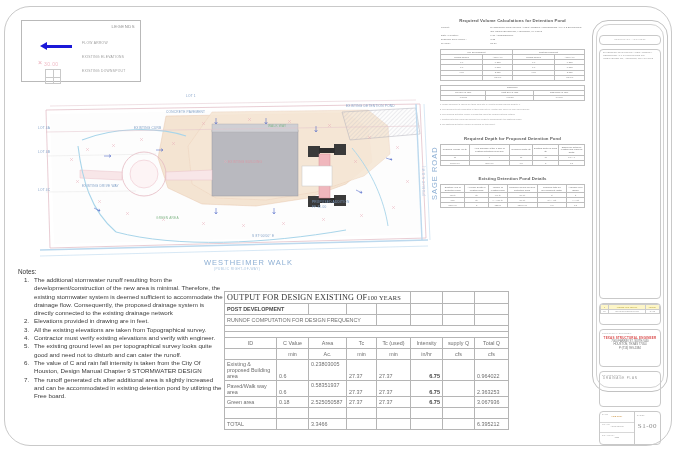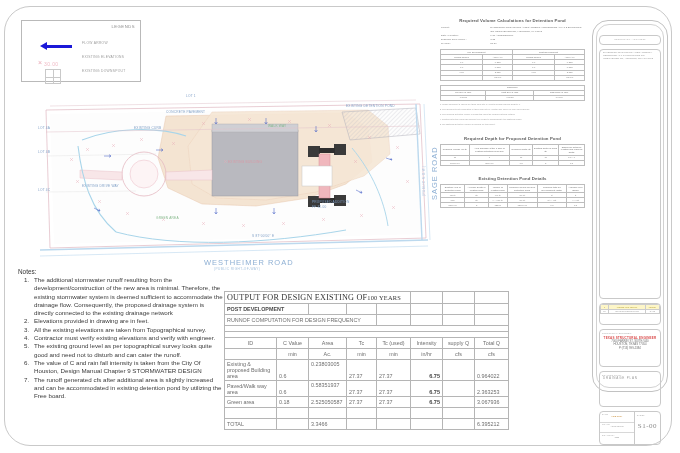--- a/index.html
+++ b/index.html
@@ -209,21 +209,21 @@
     <div class="sp-label" style="left:296px;top:112px;">PROPOSED ADDITION</div>
     <div class="sp-label" style="left:296px;top:117px;">FF 32.00</div>
     <div class="sp-label" style="left:150px;top:22px;">CONCRETE PAVEMENT</div>
     <div class="sp-label" style="left:118px;top:38px;">EXISTING CURB</div>
     <div class="sp-label" style="left:66px;top:96px;">EXISTING DRIVE WAY</div>
     <div class="sp-label green" style="left:140px;top:128px;">GREEN AREA</div>
     <div class="sp-label green" style="left:252px;top:36px;">WALK WAY</div>
     <div class="sp-label" style="left:236px;top:146px;">S 87°00'00" E</div>
   </div>
 
-  <div class="street street-main" style="left:204px;top:258px;">WESTHEIMER  ROAD</div>
+  <div class="street street-main" style="left:204px;top:258px;">WESTHEIMER  WALK</div>
   <div class="street street-sub" style="left:214px;top:267px;">(PUBLIC RIGHT-OF-WAY)</div>
   <div class="street street-main street-vert" style="left:430px;top:200px;">SAGE  ROAD</div>
   <div class="street street-sub street-vert" style="left:422px;top:196px;">(PUBLIC R.O.W.)</div>
 
   <div class="notes">
     <div class="notes-head">Notes:</div>
     <div class="note-item">
         <div class="note-num">1.</div>
         <div class="note-txt">The additional stormwater runoff resulting from the development/construction of the new area is minimal. Therefore, the existing stormwater system is deemed sufficient to accommodate the drainage flow. Consequently, the proposed drainage system is directly connected to the existing drainage network</div>
       </div>

